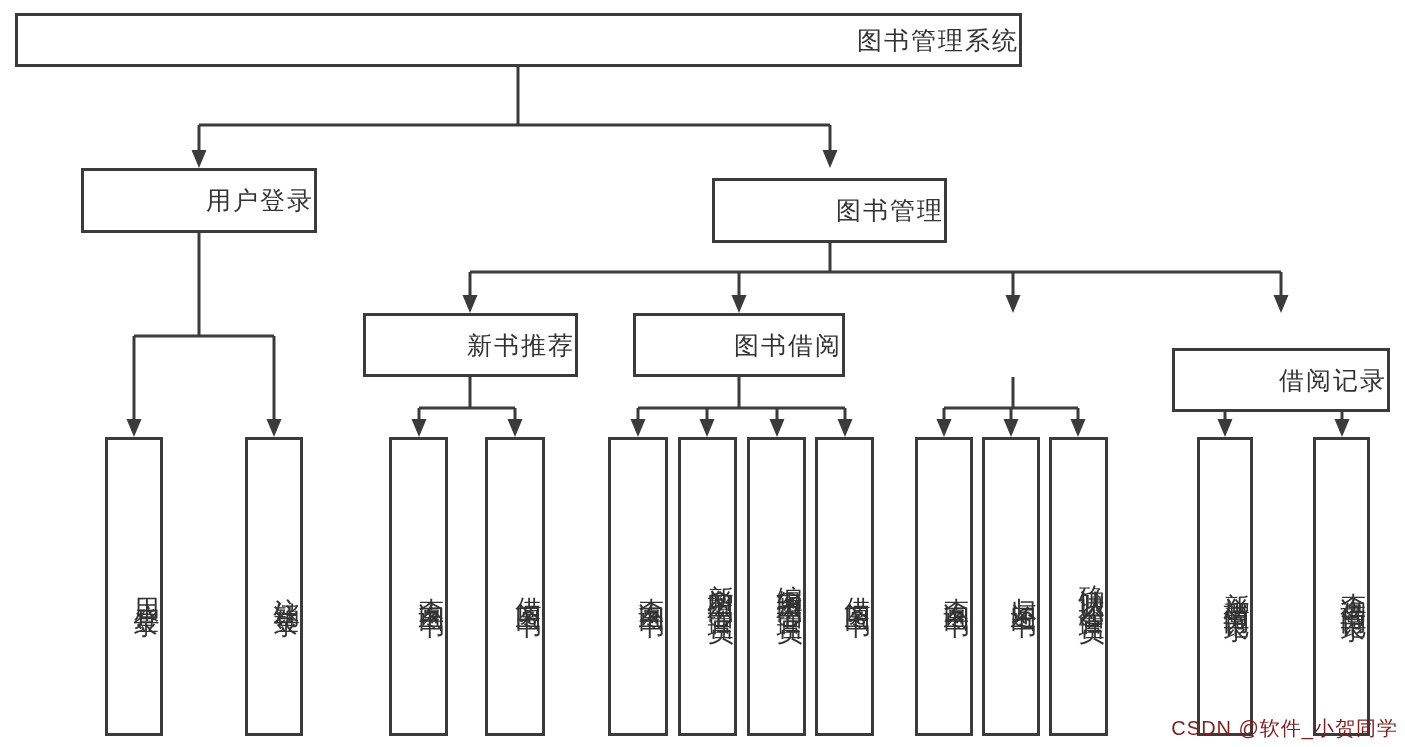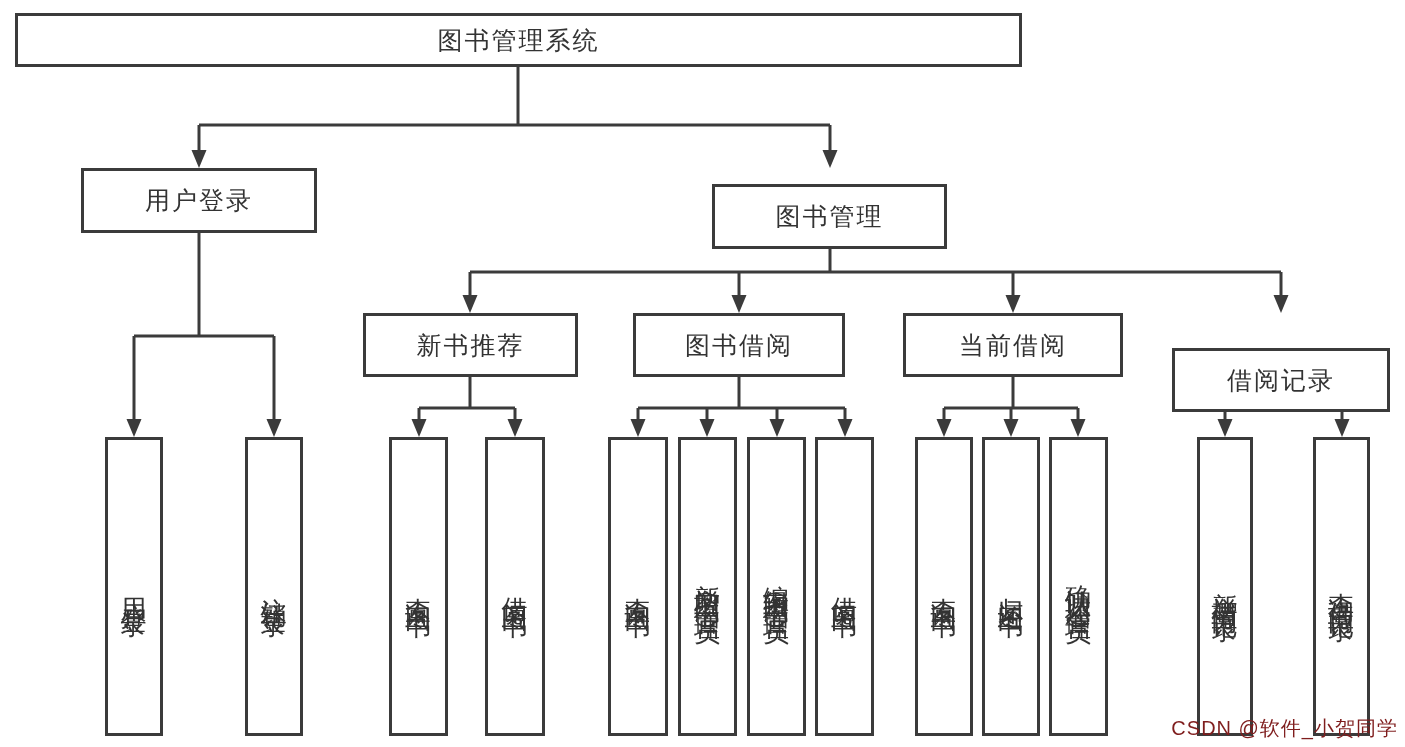--- a/index.html
+++ b/index.html
@@ -20,21 +20,21 @@
   #wires path { stroke: #3b3b3b; stroke-width: 3; fill: none; }
   #wires polygon { fill: #3b3b3b; stroke: none; }
   .node {
     position: absolute;
     box-sizing: border-box;
     background: #ffffff;
     border: 3px solid #3b3b3b;
     color: #333333;
     display: flex;
     align-items: center;
-    justify-content: center;
+    justify-content: flex-end;
     text-align: center;
   }
   .node .hlabel {
     font-size: 25px;
     letter-spacing: 2px;
     white-space: nowrap;
   }
   .node .vlabel {
     writing-mode: vertical-rl;
     text-orientation: mixed;
@@ -120,32 +120,29 @@
       <polygon points="1334.5,419 1349.5,419 1342,437"></polygon>
   </svg>
 
   <div class="node" style="left:15px; top:13px; width:1007px; height:54px;">
     <span class="hlabel">图书管理系统</span>
   </div>
 
   <div class="node" style="left:81px; top:168px; width:236px; height:65px;">
     <span class="hlabel">用户登录</span>
   </div>
-  <div class="node" style="left:712px; top:184px; width:235px; height:65px;">
+  <div class="node" style="left:712px; top:178px; width:235px; height:65px;">
     <span class="hlabel">图书管理</span>
   </div>
 
   <div class="node" style="left:363px; top:313px; width:215px; height:64px;">
     <span class="hlabel">新书推荐</span>
   </div>
   <div class="node" style="left:633px; top:313px; width:212px; height:64px;">
     <span class="hlabel">图书借阅</span>
-  </div>
-  <div class="node" style="left:903px; top:313px; width:220px; height:64px;">
-    <span class="hlabel">当前借阅</span>
   </div>
   <div class="node" style="left:1172px; top:313px; width:218px; height:64px;margin-top:35px;">
     <span class="hlabel">借阅记录</span>
   </div>
 
   <div class="node" style="left:105px; top:437px; width:58px; height:299px;">
     <span class="vlabel">用户登录</span>
   </div>
   <div class="node" style="left:245px; top:437px; width:58px; height:299px;">
     <span class="vlabel">注销登录</span>

